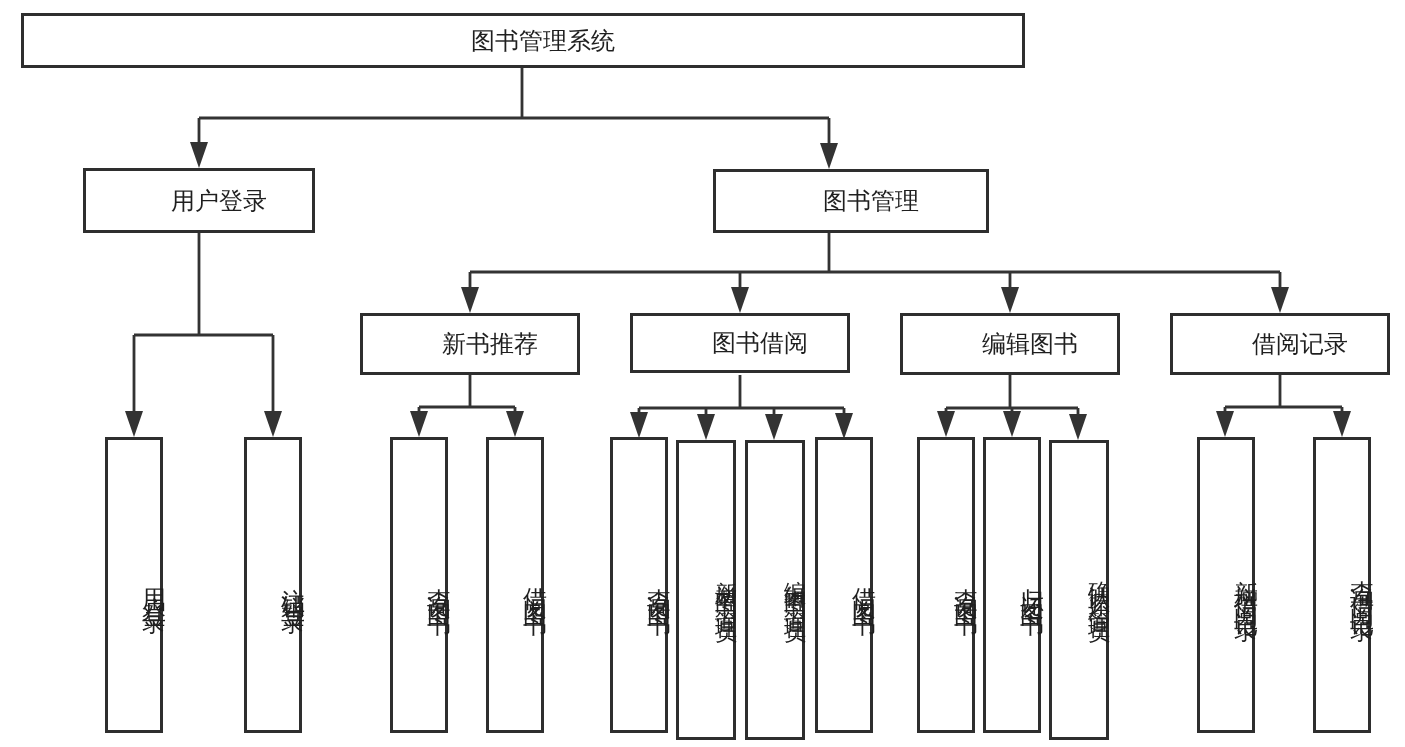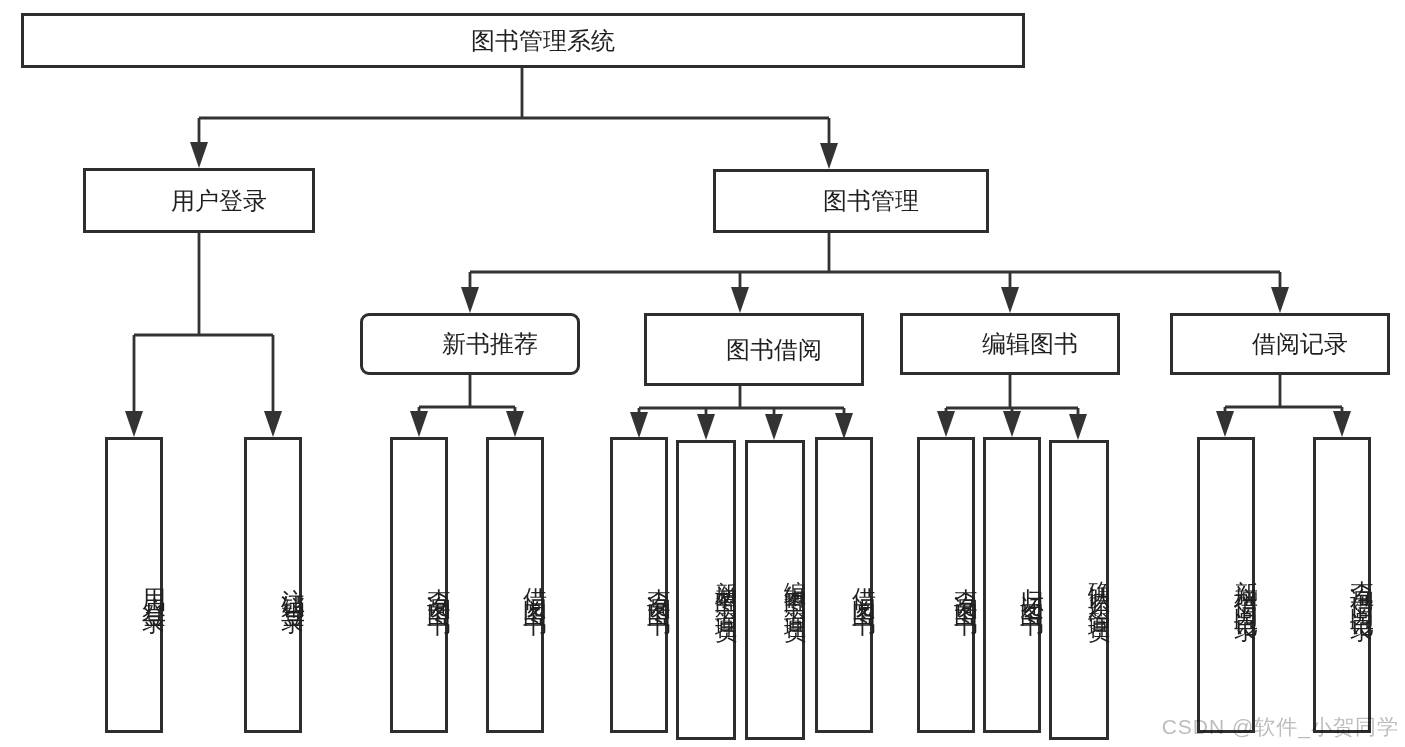--- a/index.html
+++ b/index.html
@@ -28,22 +28,22 @@
     writing-mode:vertical-rl;text-orientation:mixed;
     letter-spacing:8px;font-size:24px;white-space:normal;
   }
   .node.leaf.dense .vtext{letter-spacing:6px;font-size:22px;}
   
   .n-root{left:21px;top:13px;width:1004px;height:55px;}
   
   .n-userlogin{left:83px;top:168px;width:232px;height:65px;}
   .n-bookmgmt{left:713px;top:169px;width:276px;height:64px;}
   
-  .n-newbook{left:360px;top:313px;width:220px;height:62px;border-radius:9px;}
-  .n-borrowmod{left:644px;top:313px;width:220px;height:73px;}
+  .n-newbook{left:360px;top:313px;width:220px;height:62px;}
+  .n-borrowmod{left:630px;top:313px;width:220px;height:60px;}
   .n-current{left:900px;top:313px;width:220px;height:62px;}
   .n-records{left:1170px;top:313px;width:220px;height:62px;}
   
   .leaf{width:58px;height:296px;top:437px;}
   .leaf.dense{width:60px;height:300px;top:440px;}
   .l-login{left:105px;}
   .l-logout{left:244px;}
   .l-nb-query{left:390px;}
   .l-nb-borrow{left:486px;}
   .l-bm-query{left:610px;}
@@ -159,14 +159,13 @@
     <span class="vtext">确认归还（管理员）</span>
   </div>
 
   <div class="node leaf l-rc-add">
     <span class="vtext">新增借阅记录</span>
   </div>
   <div class="node leaf l-rc-query">
     <span class="vtext">查询借阅记录</span>
   </div>
 
-  <div id="watermark">CSDN @软件_小贺同学</div>
 </div>
 
 </body></html>

